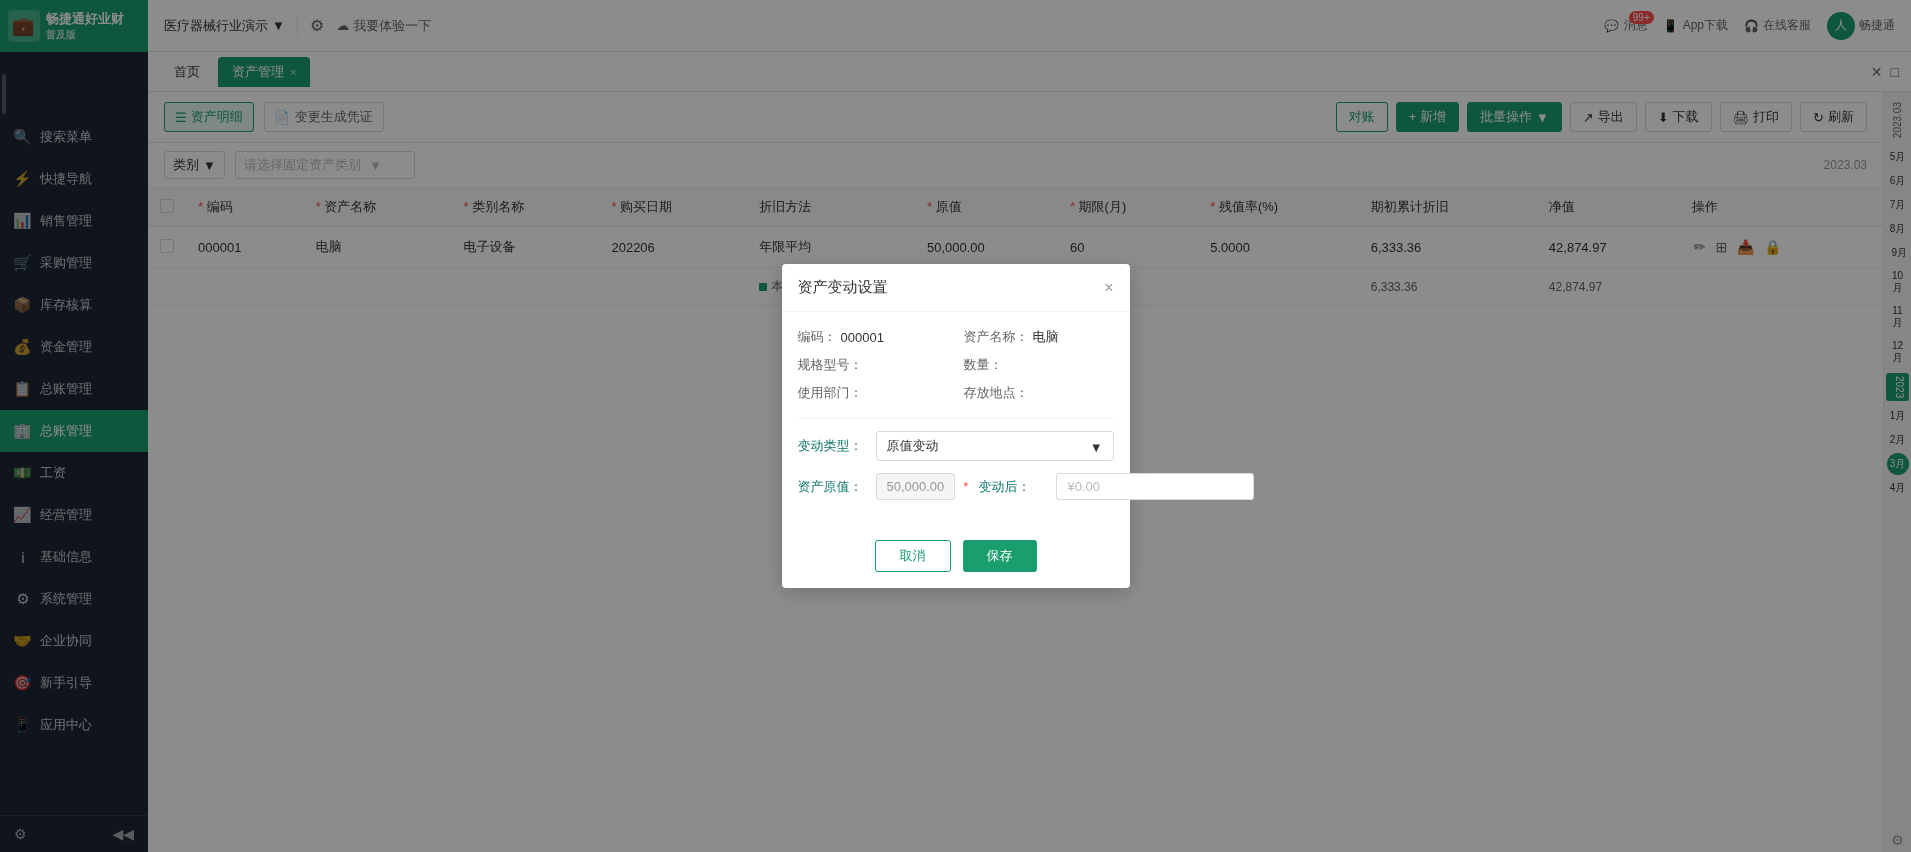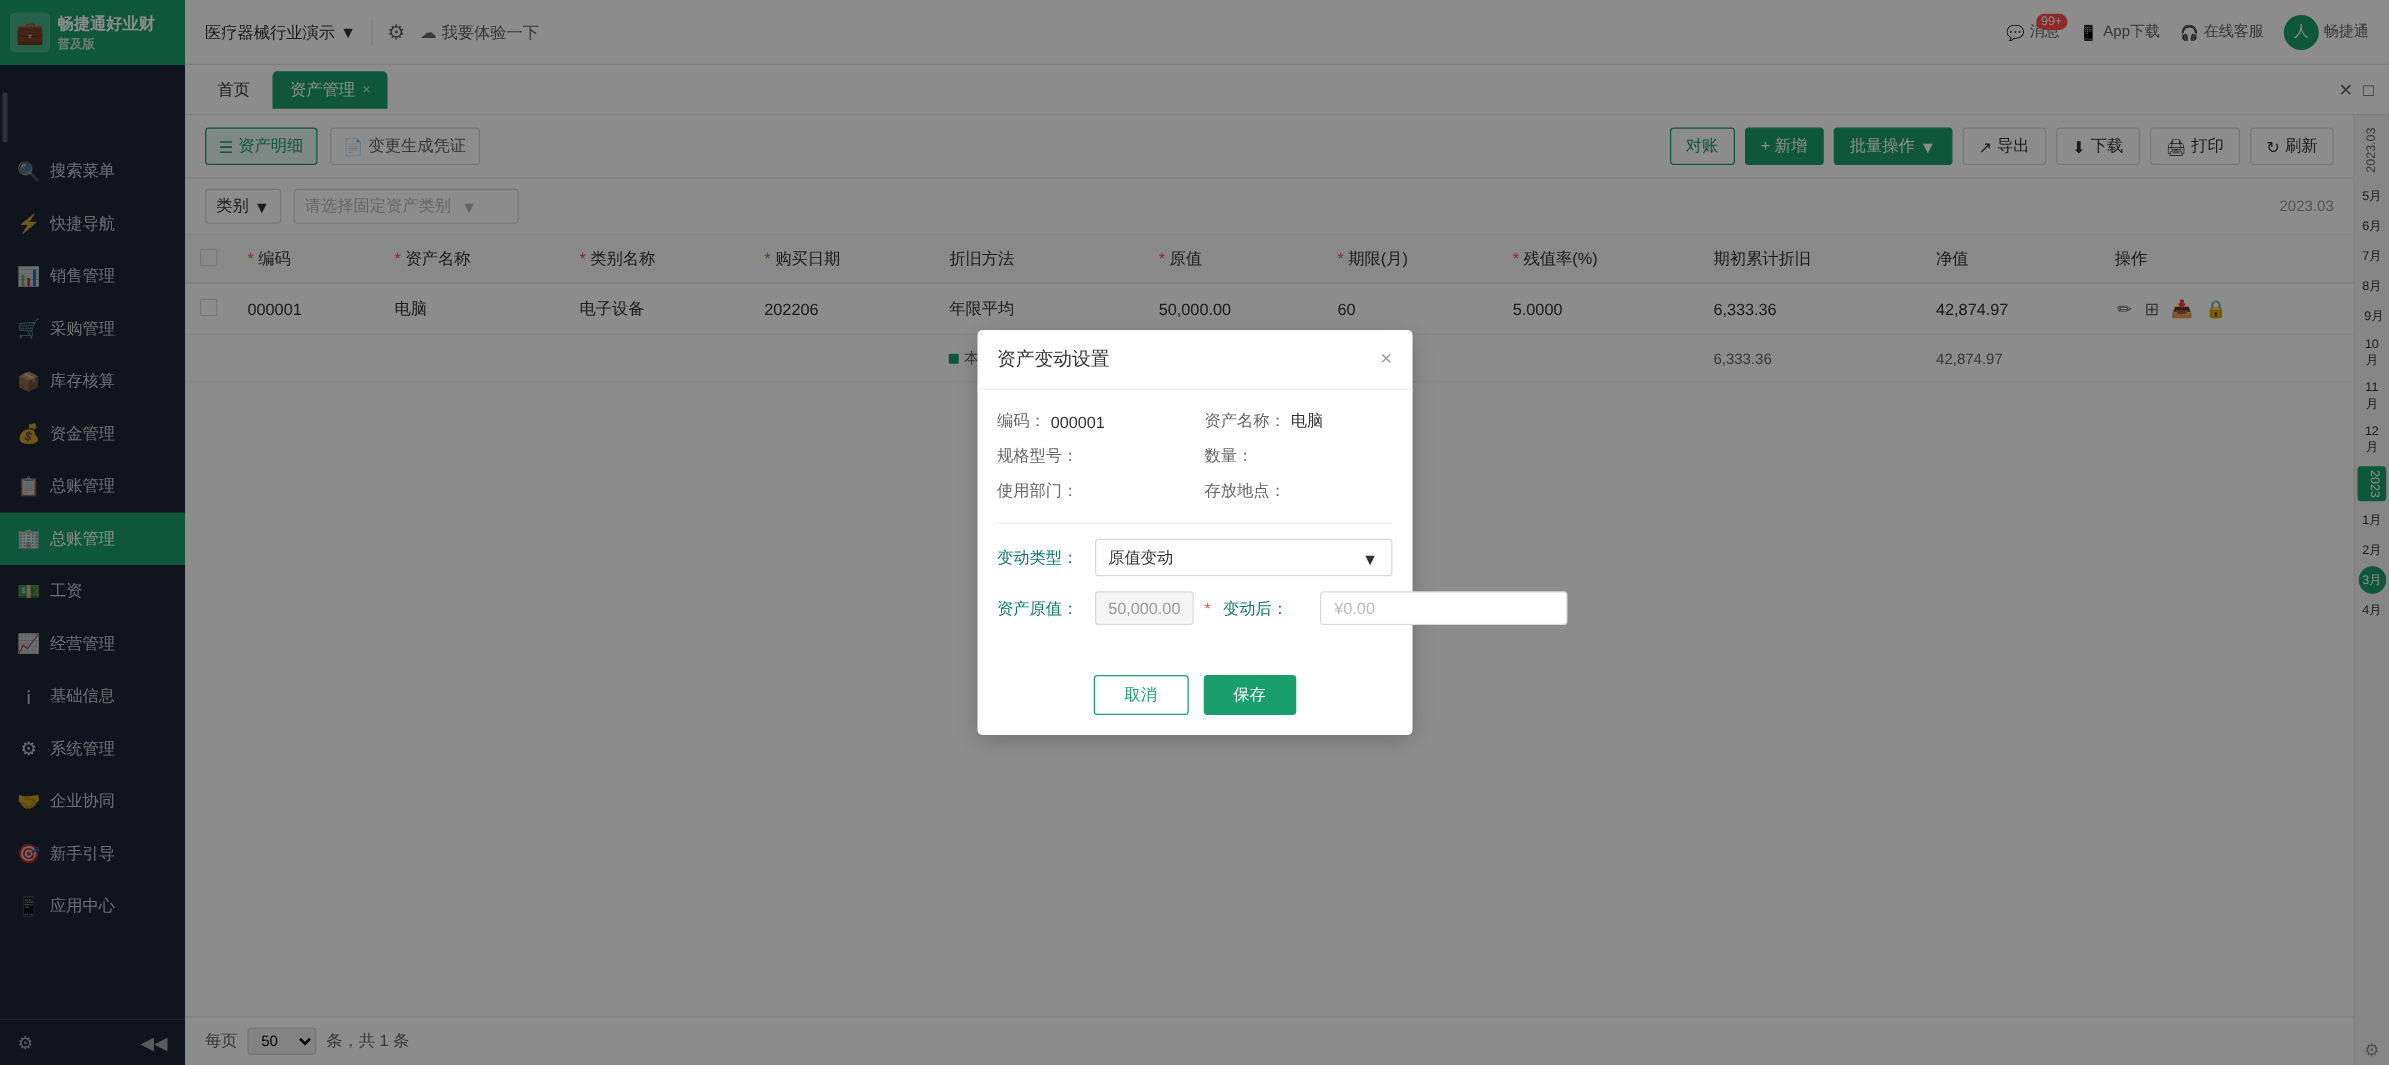--- a/index.html
+++ b/index.html
@@ -363,28 +363,20 @@
               <td></td>
               <td></td>
               <td>6,333.36</td>
               <td>42,874.97</td>
               <td></td>
             </tr>
           </tbody>
         </table>
       </div>
 
-      <div class="table-footer">
-        <span>每页</span>
-        <select class="page-size-select">
-          <option>50</option>
-          <option>100</option>
-        </select>
-        <span>条，共 1 条</span>
-      </div>
     </div>
 
     <div class="right-calendar">
       <div class="cal-header" style="writing-mode:vertical-rl;transform:rotate(180deg);white-space:nowrap;font-size:10px;color:#666;padding:6px 0;">2023.03</div>
       <div class="cal-month" style="font-size:10px;">5月</div>
       <div class="cal-month" style="font-size:10px;">6月</div>
       <div class="cal-month" style="font-size:10px;">7月</div>
       <div class="cal-month" style="font-size:10px;">8月</div>
       <div class="cal-month" style="font-size:10px;text-align:right;">9月</div>
       <div class="cal-month" style="font-size:10px;">10月</div>

